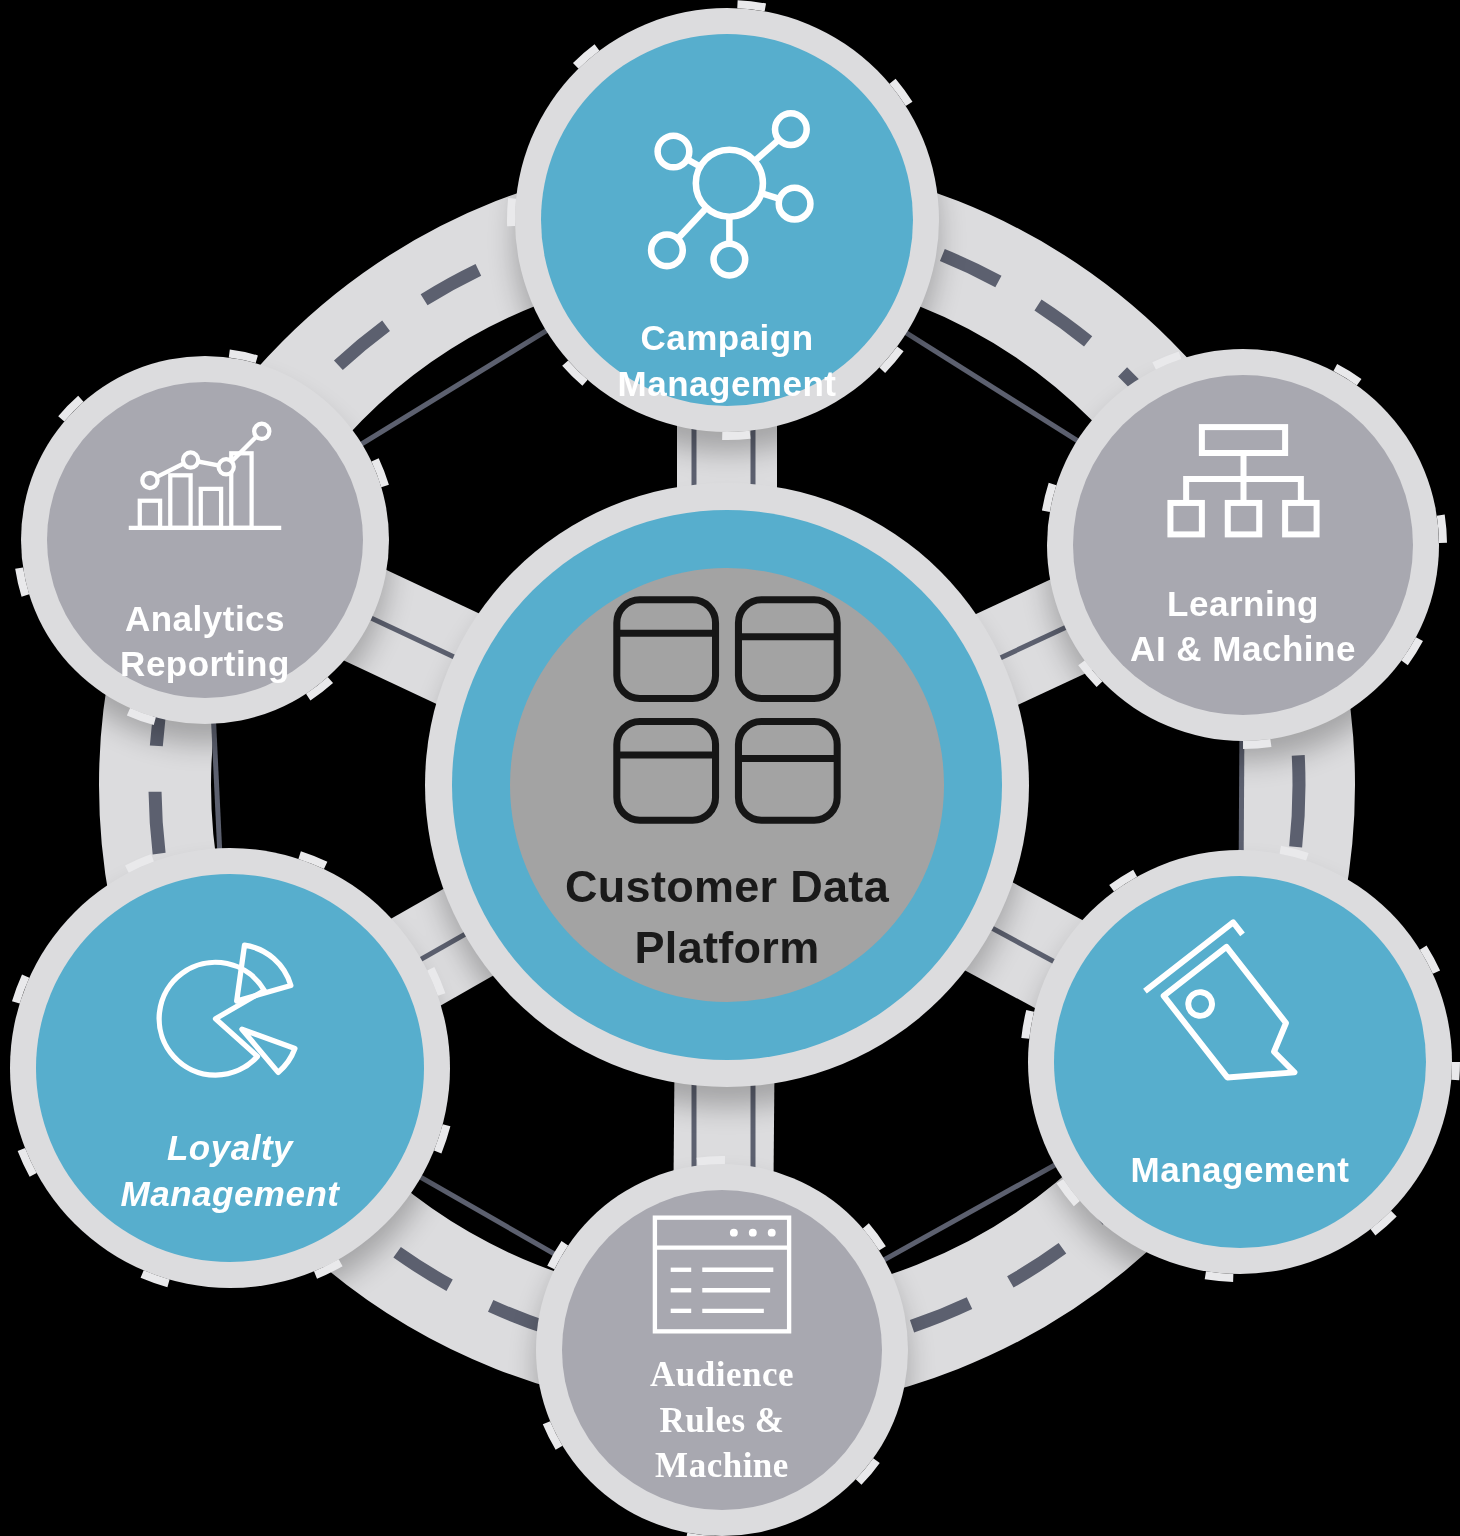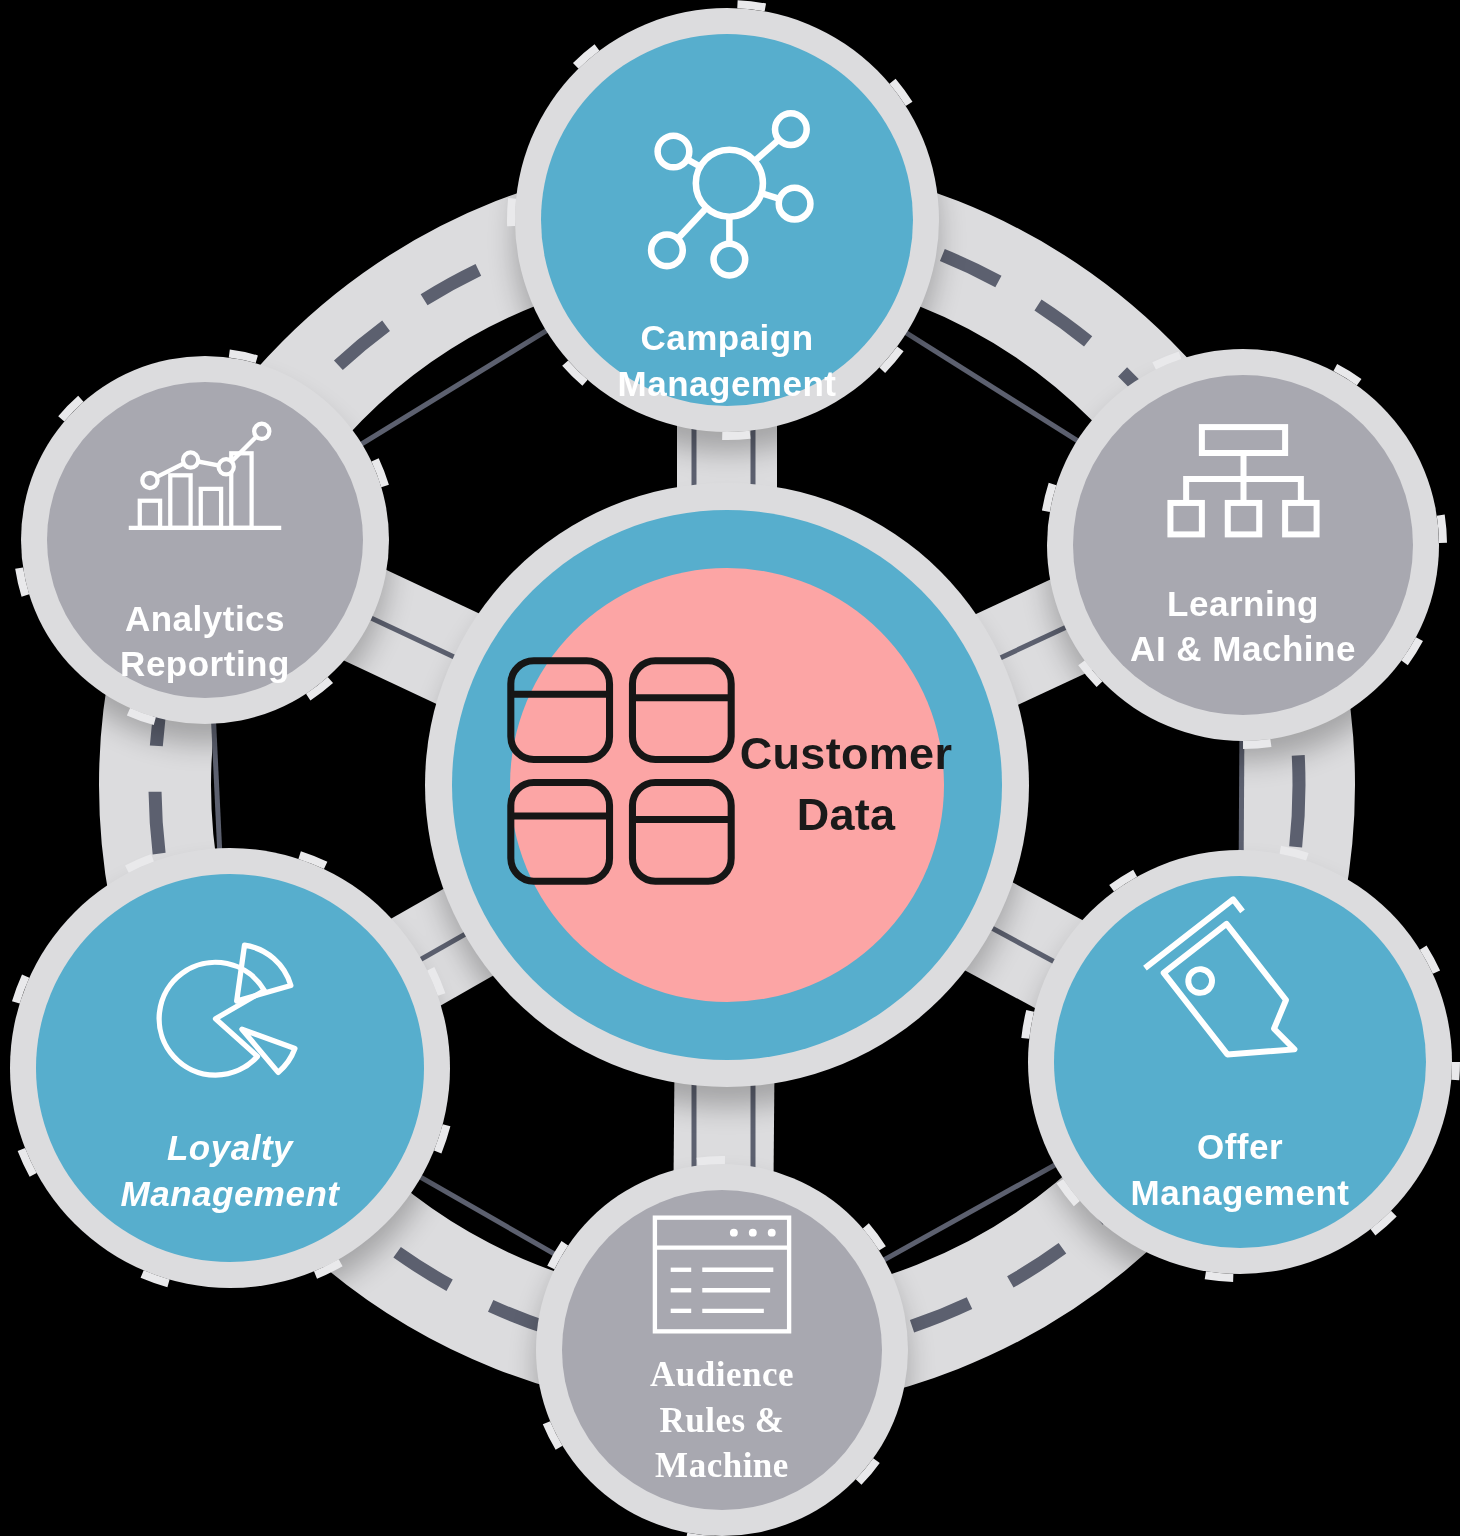--- a/index.html
+++ b/index.html
@@ -21,22 +21,22 @@
   .label span{
     display:block;color:#FFFFFF;font-weight:bold;font-size:35px;
     line-height:1.3;letter-spacing:.5px;
   }
   #center-node{
     position:absolute;left:452px;top:510px;width:550px;height:550px;
     border-radius:50%;background:#57AECD;
     display:flex;align-items:center;justify-content:center;
   }
   #center-inner{
-    width:434px;height:434px;border-radius:50%;background:#fca5a5;
-    display:flex;flex-direction:row;align-items:center;justify-content:center;
+    width:434px;height:434px;border-radius:50%;background:#a3a3a3;
+    display:flex;flex-direction:column;align-items:center;justify-content:center;
     text-align:center;
   }
   #center-inner .icon{margin-bottom:28px;}
   #center-inner .label span{
     color:#1A1A1A;font-size:45px;line-height:1.35;letter-spacing:.3px;
   }
 </style>
 </head>
 <body>
 
@@ -149,21 +149,20 @@
 
 <div class="node teal" style="left:1054px;top:876px;width:372px;height:372px;">
   <svg class="icon" width="195" height="195" viewBox="0 0 230 230">
     <g stroke="#FFFFFF" stroke-width="7" fill="none" stroke-linejoin="round" transform="rotate(-38 115 115)">
       <path d="M68,28 H162 V142 L130,160 L134,194 L68,150 Z"></path>
       <circle cx="96" cy="62" r="14"></circle>
       <path d="M54,10 H186 V28"></path>
     </g>
   </svg>
   <div class="label">
-    <span>Offer</span>
     <span>Management</span>
   </div>
 </div>
 
 <div class="node gray" style="left:562px;top:1190px;width:320px;height:320px;font-family:Liberation Serif, serif;">
   <svg class="icon" width="150" height="127" viewBox="0 0 190 160" style="margin-bottom:14px;">
     <g stroke="#FFFFFF" stroke-width="5.5" fill="none">
       <rect x="10" y="8" width="170" height="144"></rect>
       <line x1="10" y1="46" x2="180" y2="46"></line>
       <line x1="30" y1="74" x2="56" y2="74"></line>
@@ -232,15 +231,16 @@
         <rect x="10" y="148" width="112" height="112" rx="26"></rect>
         <rect x="148" y="148" width="112" height="112" rx="26"></rect>
         <line x1="10" y1="48" x2="122" y2="48"></line>
         <line x1="148" y1="52" x2="260" y2="52"></line>
         <line x1="10" y1="186" x2="122" y2="186"></line>
         <line x1="148" y1="190" x2="260" y2="190"></line>
       </g>
     </svg>
     <div class="label">
       <span>Customer Data</span>
+      <span>Platform</span>
     </div>
   </div>
 </div>
 
 </body></html>

